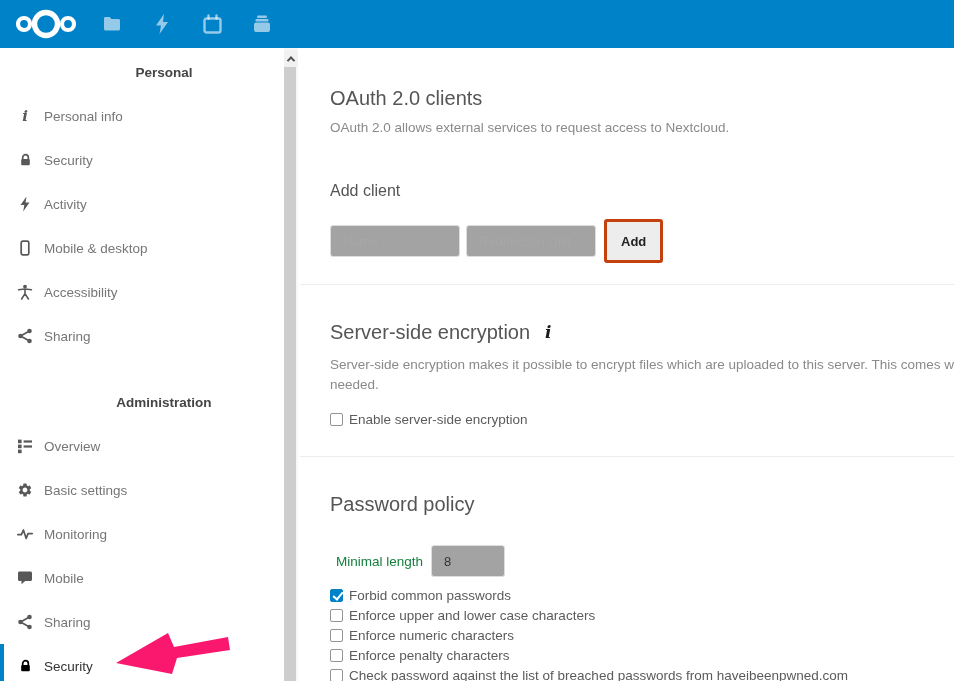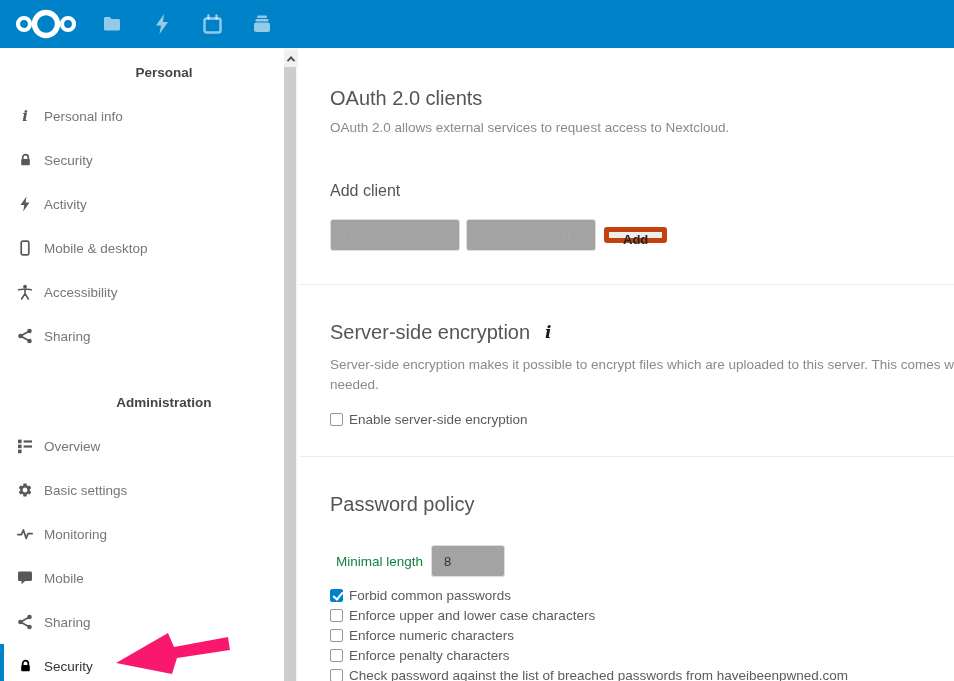--- a/index.html
+++ b/index.html
@@ -40,21 +40,21 @@
   .sec-pwd   { padding-top:33px; }
   h2.sec-title { font-size:20px; font-weight:normal; color:#555; line-height:28px; display:flex; align-items:center; }
   .sec-desc { font-size:13.5px; color:#8a8a8a; margin-top:8px; line-height:16px; }
   .h3 { font-size:16px; font-weight:normal; color:#555; margin-top:46px; line-height:18px; }
   .client-row { margin-top:19px; display:flex; align-items:center; }
   input.txt { height:32px; border:1px solid #ddd; border-radius:3px; padding:0 12px; font-size:13px;
               color:#333; font-family:"Liberation Sans", sans-serif; outline:none; background:#a3a3a3; }
   input.txt::placeholder { color:#a7a7a7; }
   .in-name, .in-uri { width:130px; }
   .in-uri { margin-left:6px; }
-  .btn-add { margin-left:8px; height:16px; padding:0 14px; background:#ededed; border:5px solid #c2410c;
+  .btn-add { margin-left:8px; height:44px; padding:0 14px; background:#ededed; border:3px solid #c2410c;
              border-radius:3px; font-size:13px; font-weight:bold; color:#222; cursor:pointer;
              font-family:"Liberation Sans", sans-serif; }
   .enc-title .info-i { font-family:"DejaVu Serif", serif; font-style:italic; font-weight:bold; font-size:17px; color:#1b1b1b; margin-left:15px; }
   .enc-desc { font-size:13.5px; color:#8a8a8a; margin-top:9px; line-height:20px; white-space:nowrap; }
   .enc-desc .l2 { display:block; }
   .cb-row { display:flex; align-items:center; margin-top:17px; }
   .cb-box { width:13px; height:13px; border:1px solid #949494; border-radius:2px; background:#fff; margin-right:6px; position:relative; flex:none; cursor:pointer; }
   .cb-box.checked { background:#0082c9; border-color:#0082c9; }
   .cb-box.checked::after { content:""; position:absolute; left:3.5px; top:0.5px; width:4px; height:8px;
                            border:solid #fff; border-width:0 2px 2px 0; transform:rotate(40deg); }

